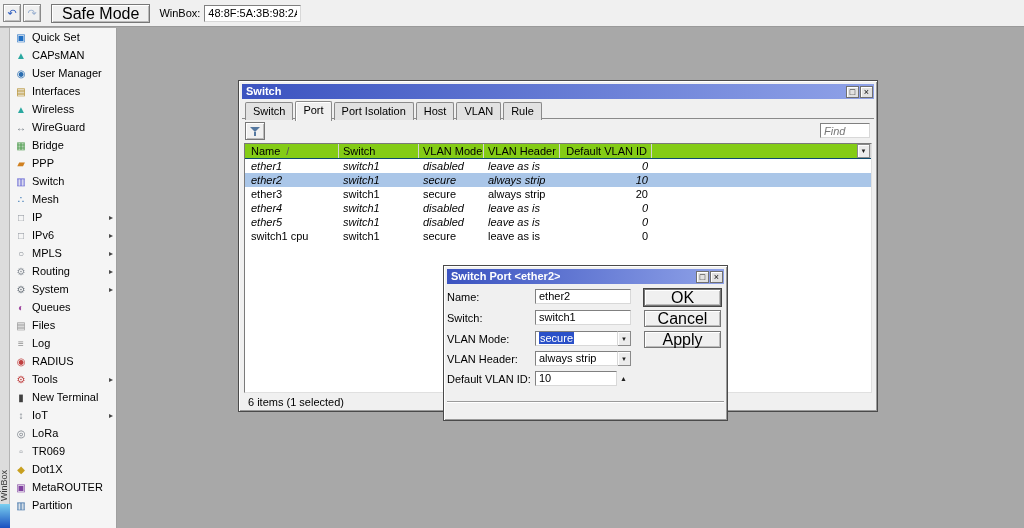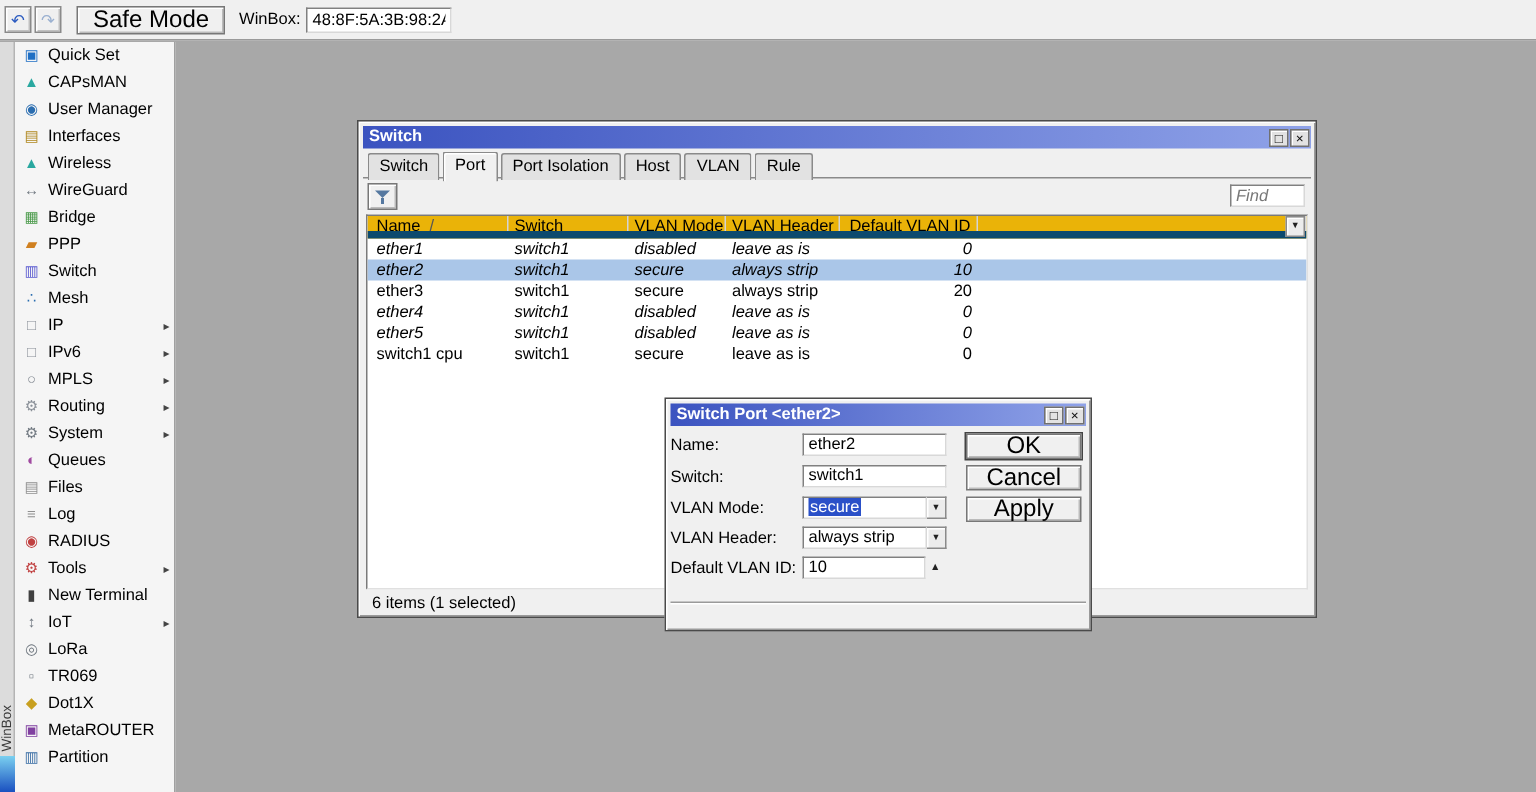--- a/index.html
+++ b/index.html
@@ -66,21 +66,21 @@
   .funnel::before{content:''; position:absolute; top:1px; left:1px; border-left:5px solid transparent;
                   border-right:5px solid transparent; border-top:5px solid #5578a0;}
   .funnel::after{content:''; position:absolute; top:6px; left:5px; width:2px; height:4px; background:#5578a0;}
   .find-input{position:absolute; right:4px; top:2px; width:50px; height:15px; background:#fff;
               border:1px solid; border-color:#808080 #d8d8d8 #d8d8d8 #808080;
               font-family:"Liberation Sans",sans-serif; font-size:11px; padding:0 3px;}
   .find-input::placeholder{color:#777; font-style:italic;}
 
   .tablepanel{margin:2px 2px 0 2px; height:250px; background:#fff; border:1px solid;
               border-color:#7a7a7a #e0e0e0 #e0e0e0 #7a7a7a; overflow:hidden; position:relative;}
-  .thead{display:flex; height:15px; background:#eab308; border-bottom:5px solid #0c4a6e; position:relative;}
+  .thead{display:flex; height:15px; background:#84cc16; border-bottom:1px solid #0c4a6e; position:relative;}
   .hcell{border-right:1px solid #d4d4d4; line-height:14px; overflow:hidden; white-space:nowrap;}
   .sortmark{margin-left:6px; color:#555;}
   .colmenu{position:absolute; right:1px; top:0; width:13px; height:14px; background:#ececec;
            border:1px solid #8a8a8a; box-shadow:inset 1px 1px 0 #fff; font-size:6px; line-height:12px;
            text-align:center; color:#222;}
   .trow{display:flex; height:14px; line-height:14px; cursor:default;}
   .trow.selected{background:var(--selection-row);}
   .trow.italic .tcell{font-style:italic;}
   .tcell{overflow:hidden; white-space:nowrap;}
   .c0{width:94px; padding-left:6px;} .c1{width:80px; padding-left:4px;}

